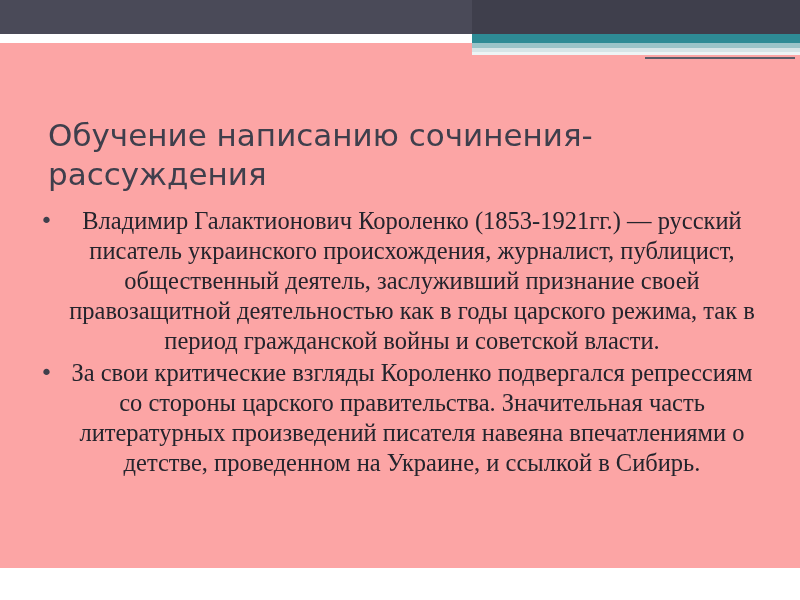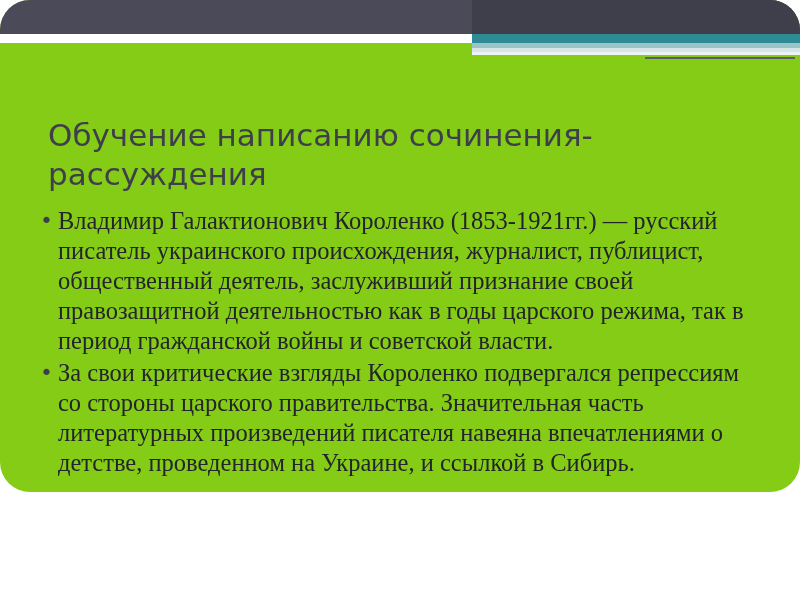--- a/index.html
+++ b/index.html
@@ -10,25 +10,24 @@
     width: 800px;
     height: 600px;
     background: #ffffff;
     font-family: "Liberation Sans", sans-serif;
     overflow: hidden;
   }
 
   .slide {
     position: relative;
     width: 800px;
-    height: 492px;
-    background: #84cc16;
+    height: 568px;
+    background: #fca5a5;
     box-sizing: border-box;
     overflow: hidden;
-    border-radius: 30px;
   }
 
   
   .band-dark {
     position: absolute;
     top: 0;
     left: 0;
     width: 800px;
     height: 34px;
     background: #4a4a58;
@@ -127,21 +126,21 @@
     text-align: left;
     padding-left: 4px;
     box-sizing: border-box;
   }
   .bullet-text {
     flex: 1 1 auto;
     font-family: "Liberation Serif", serif;
     font-size: 24.5px;
     line-height: 30px;
     color: #24242c;
-    text-align: left;
+    text-align: center;
     width: 660px;
   }
 </style>
 </head>
 <body>
 
 <div class="slide">
 
   <div class="band-dark"></div>
   <div class="band-dark-right"></div>

